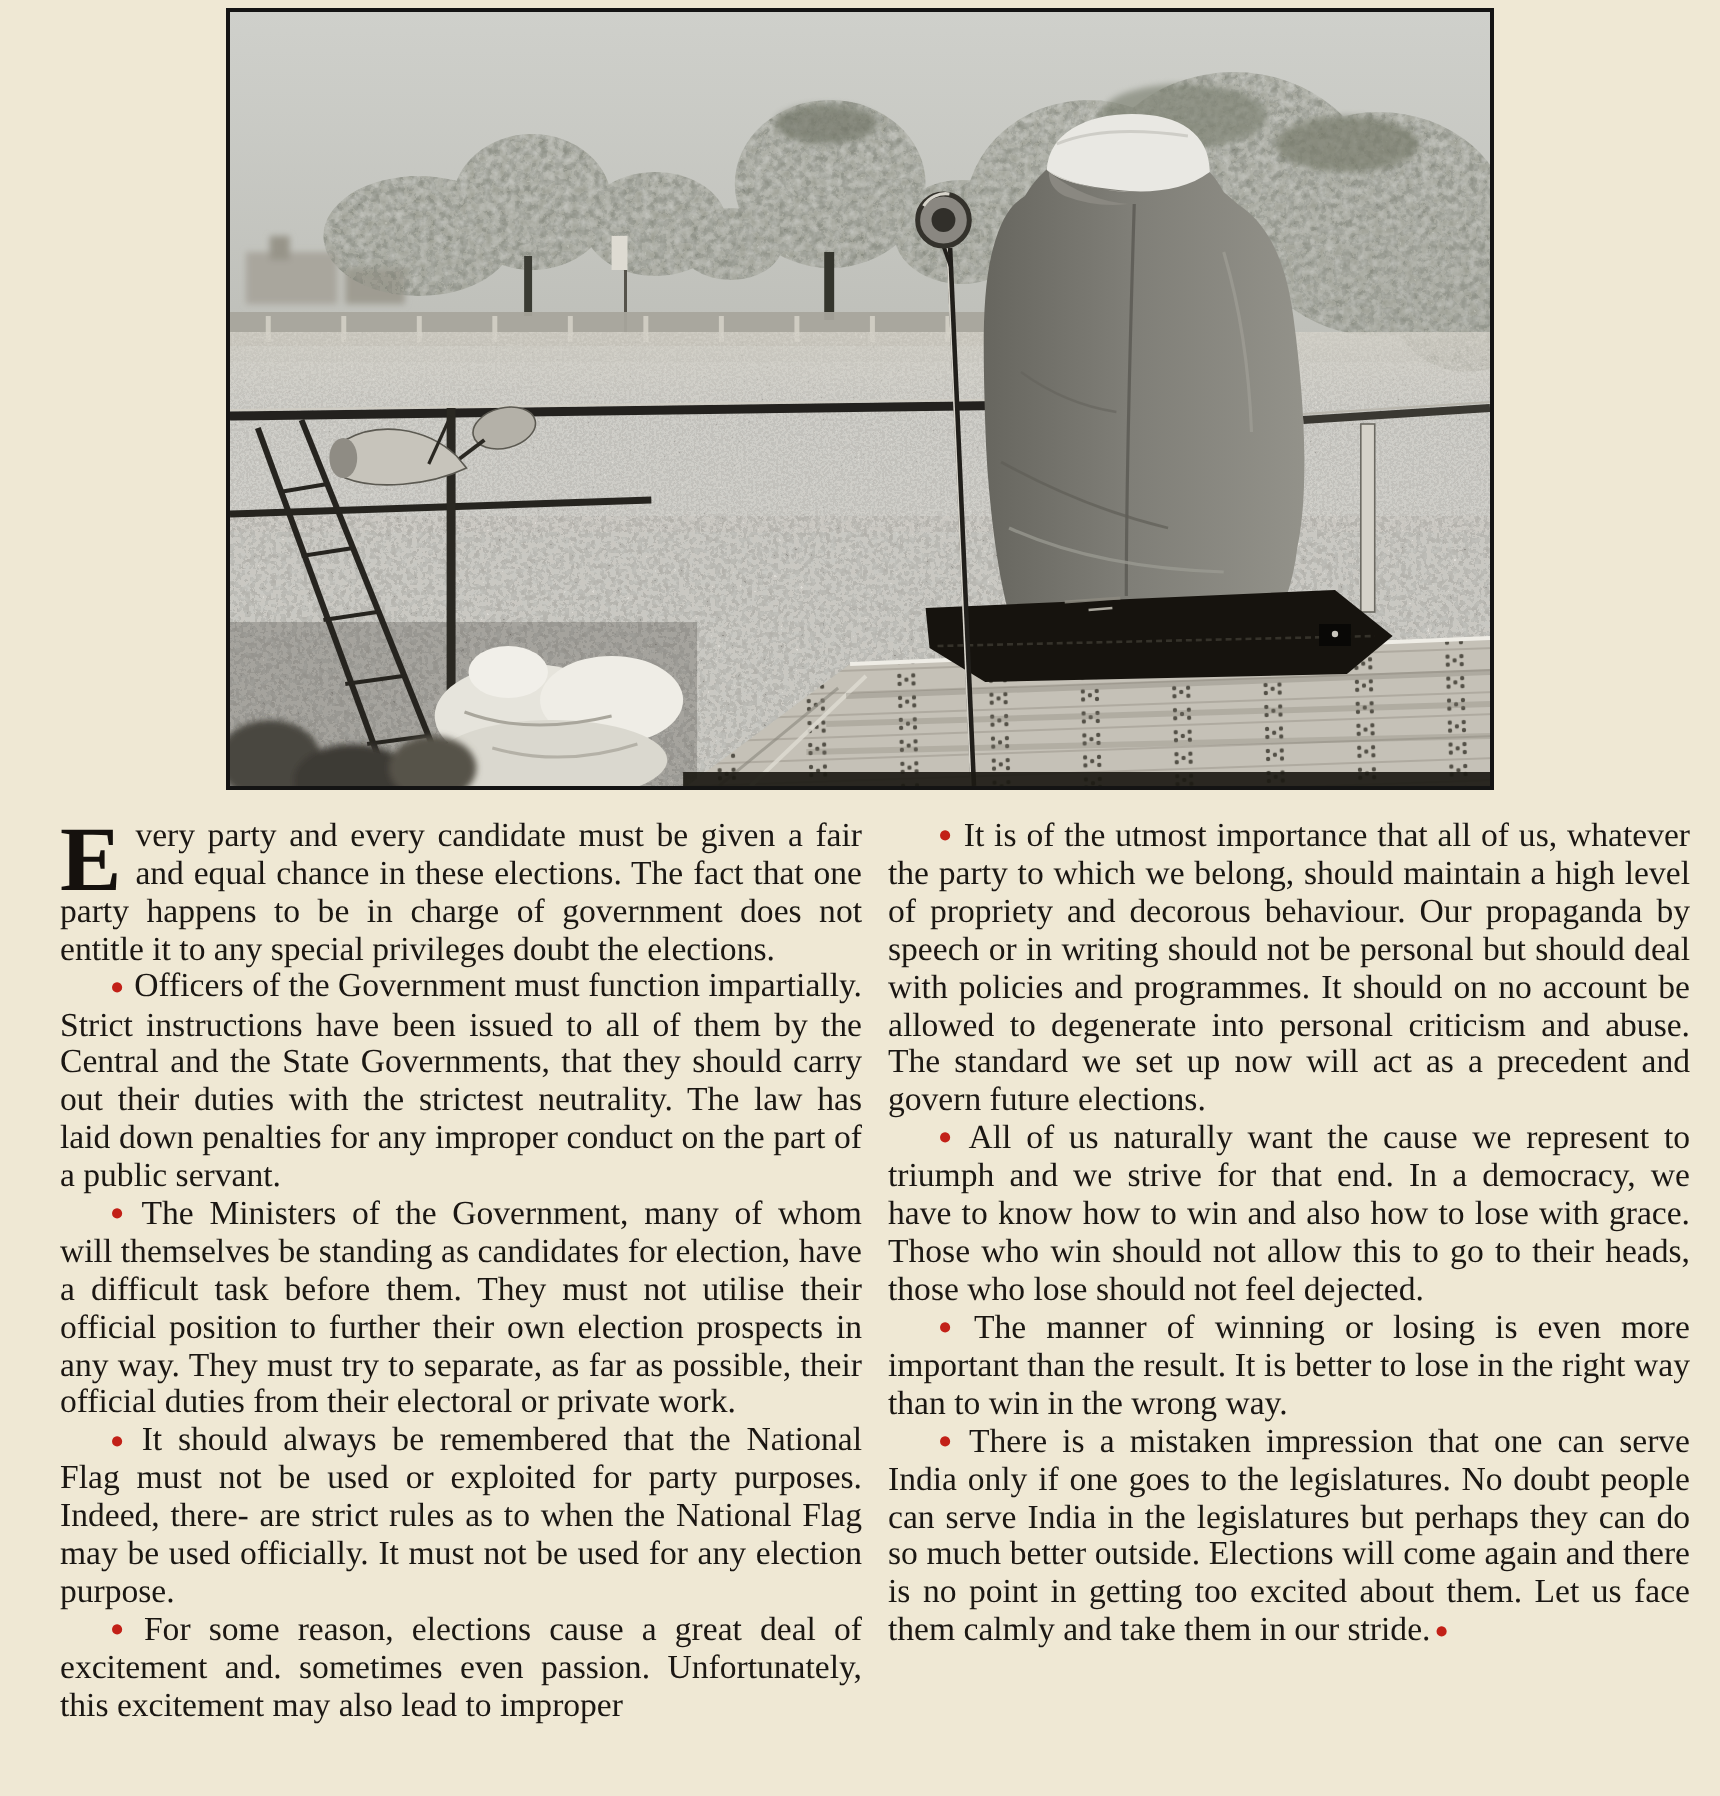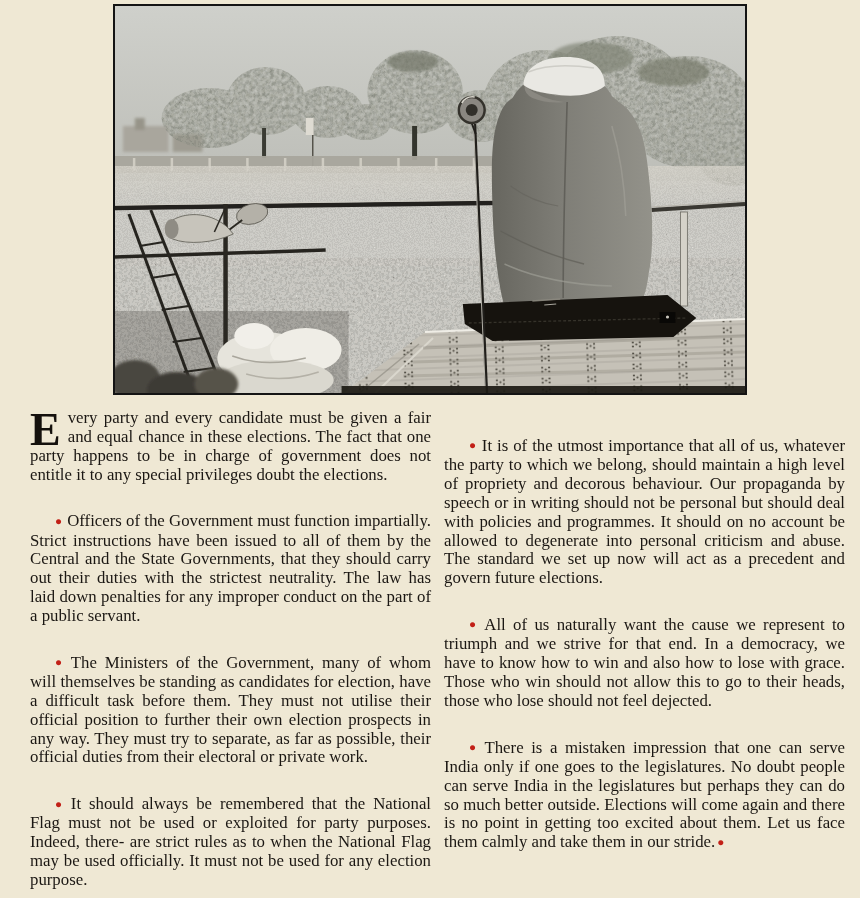--- a/index.html
+++ b/index.html
@@ -19,21 +19,21 @@
   }
   .col{
     flex:1 1 0;
     font-family:"Liberation Serif","DejaVu Serif",serif;
     font-size:16.8px;line-height:18.85px;
     text-align:justify;text-justify:inter-word;
     color:#1b1713;
     -webkit-hyphens:auto;hyphens:auto;
   }
   .col p{margin:0;}
-  .col p.b{text-indent:25px;margin-top:28px;}
+  .col p.b{text-indent:25px;}
   .bullet{
     color:#c22017;font-size:0.70em;vertical-align:0.14em;
     padding-right:5px;text-indent:0;display:inline;
   }
   .enddot{
     color:#c22017;font-size:0.70em;vertical-align:0.14em;
     padding-left:2px;display:inline;
   }
   .dropcap{
     float:left;
@@ -262,21 +262,23 @@
       <rect x="228" y="380" width="406" height="7" fill="#1c1a14" opacity="0.92"></rect>
     </svg>
   </figure>
 
   <div class="columns">
     <div class="col" id="col-left">
         <p><span class="dropcap">E</span><span>very party and every candidate must be given a fair and equal chance in these elections. The fact that one party happens to be in charge of government does not entitle it to any special privileges doubt the elections.</span></p>
         <p class="b"><span class="bullet">●</span><span>Officers of the Government must function impartially. Strict instructions have been issued to all of them by the Central and the State Governments, that they should carry out their duties with the strictest neutrality. The law has laid down penalties for any improper conduct on the part of a public servant.</span></p>
         <p class="b"><span class="bullet">●</span><span>The Ministers of the Government, many of whom will themselves be standing as candidates for election, have a difficult task before them. They must not utilise their official position to further their own election prospects in any way. They must try to separate, as far as possible, their official duties from their electoral or private work.</span></p>
         <p class="b"><span class="bullet">●</span><span>It should always be remembered that the National Flag must not be used or exploited for party purposes. Indeed, there- are strict rules as to when the National Flag may be used officially. It must not be used for any election purpose.</span></p>
+        <p class="b"><span class="bullet">●</span><span>For some reason, elections cause a great deal of excitement and. sometimes even passion. Unfortunately, this excitement may also lead to improper</span></p>
       </div>
     <div class="col" id="col-right">
         <p class="b"><span class="bullet">●</span><span>It is of the utmost importance that all of us, whatever the party to which we belong, should maintain a high level of propriety and decorous behaviour. Our propaganda by speech or in writing should not be personal but should deal with policies and programmes. It should on no account be allowed to degenerate into personal criticism and abuse. The standard we set up now will act as a precedent and govern future elections.</span></p>
         <p class="b"><span class="bullet">●</span><span>All of us naturally want the cause we represent to triumph and we strive for that end. In a democracy, we have to know how to win and also how to lose with grace. Those who win should not allow this to go to their heads, those who lose should not feel dejected.</span></p>
+        <p class="b"><span class="bullet">●</span><span>The manner of winning or losing is even more important than the result. It is better to lose in the right way than to win in the wrong way.</span></p>
         <p class="b"><span class="bullet">●</span><span>There is a mistaken impression that one can serve India only if one goes to the legislatures. No doubt people can serve India in the legislatures but perhaps they can do so much better outside. Elections will come again and there is no point in getting too excited about them. Let us face them calmly and take them in our stride.</span><span class="enddot">●</span></p>
       </div>
   </div>
 
 </div>
 
 </body></html>

